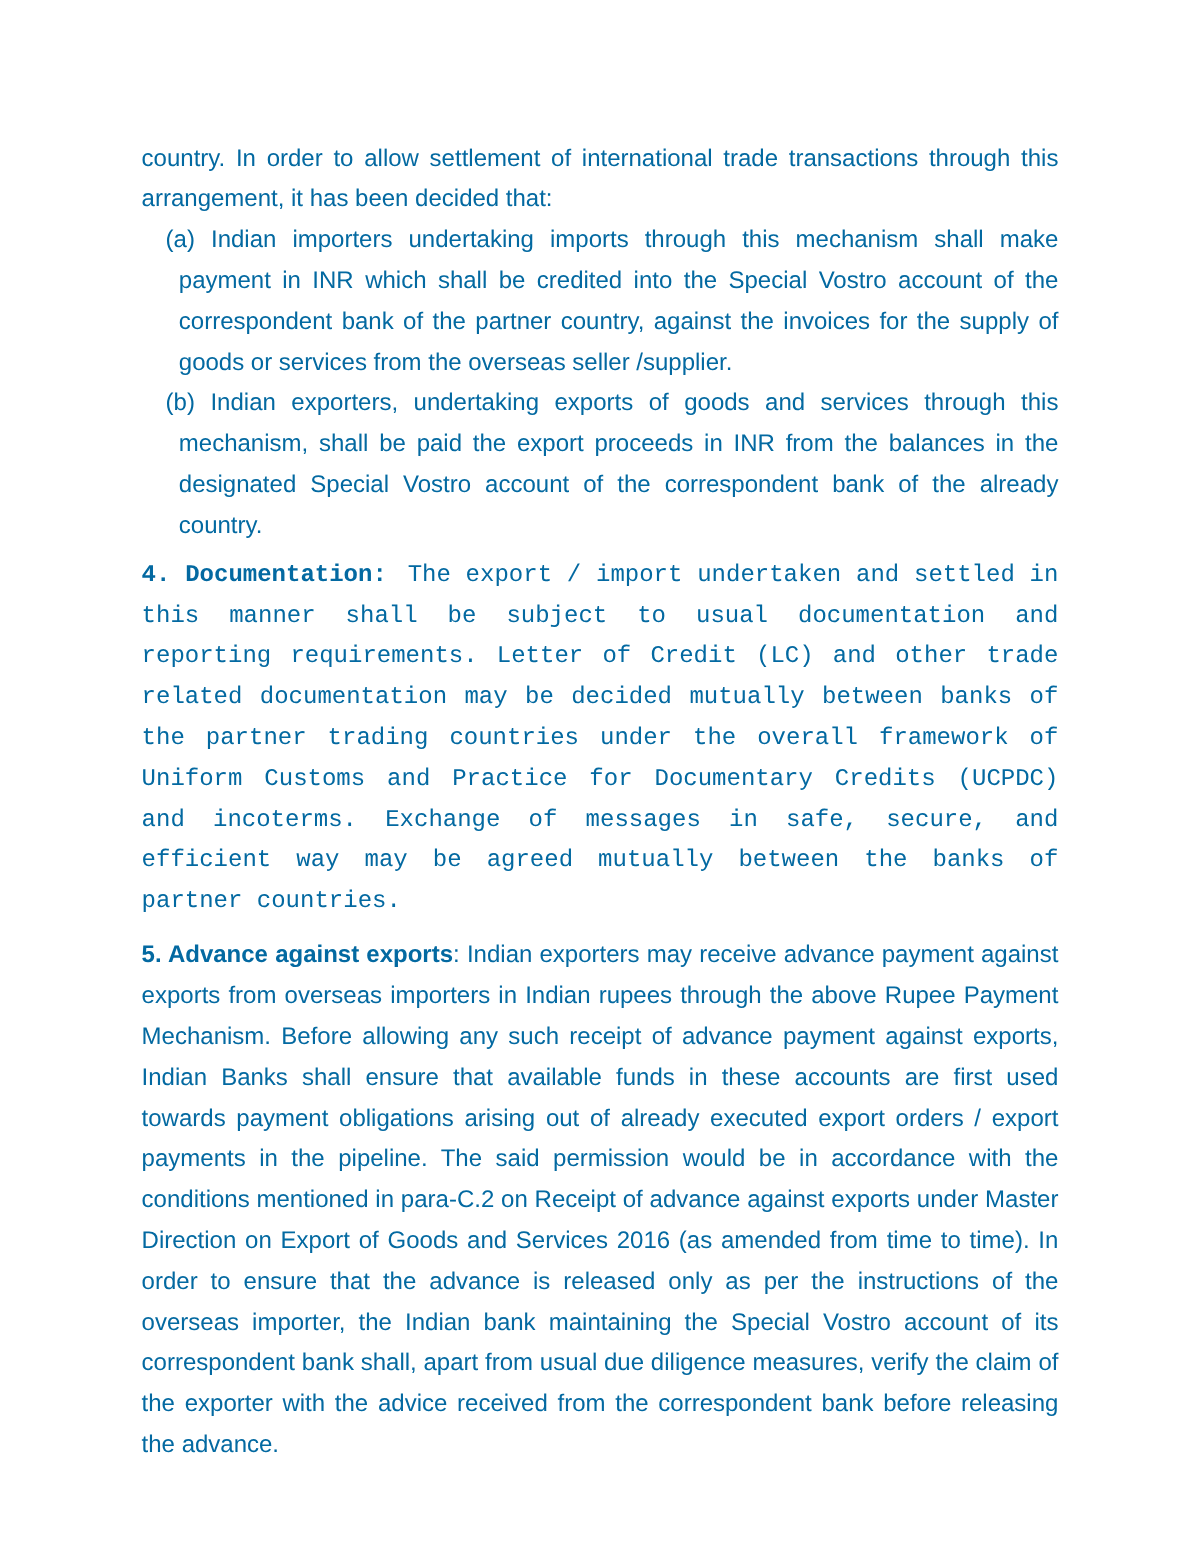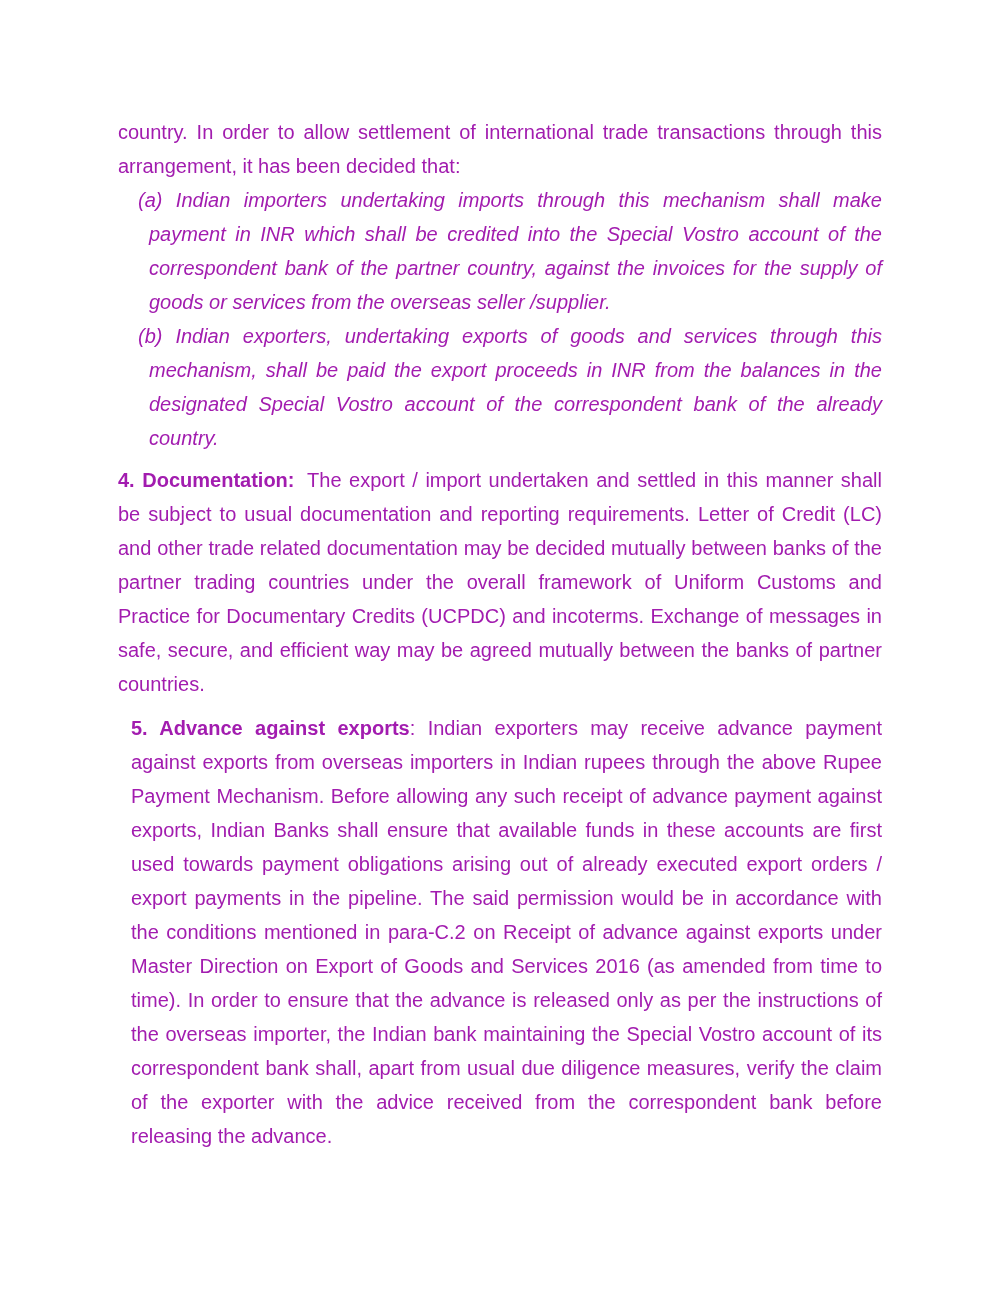--- a/index.html
+++ b/index.html
@@ -10,34 +10,33 @@
   .page {
     position: relative;
     width: 1000px;
     height: 1294px;
     box-sizing: border-box;
     background: #ffffff;
     padding: 115px 118px 0 118px;
     font-family: "Liberation Sans", sans-serif;
     font-size: 20px;
     line-height: 34px;
-    color: #a21caf;
+    color: #0369a1;
     text-align: justify;
     overflow: hidden;
   }
   p { margin: 0; }
   .list-item {
     padding-left: 31px;
     text-indent: -11px;
-    font-style: italic;
   }
   .marker { }
   .section { }
-  .section-4 { margin-top: 8px; }
-  .section-5 { margin-top: 10px; margin-left: 13px; }
+  .section-4 { margin-top: 8px; font-family: Liberation Mono, monospace; }
+  .section-5 { margin-top: 10px; }
   .section-heading { font-weight: bold; }
   .section-4 .section-body { margin-left: 5px; }
 </style>
 </head>
 <body>
 
 <div class="page">
 
   <p class="intro">country. In order to allow settlement of international trade transactions through this arrangement, it has been decided that:</p>
 

